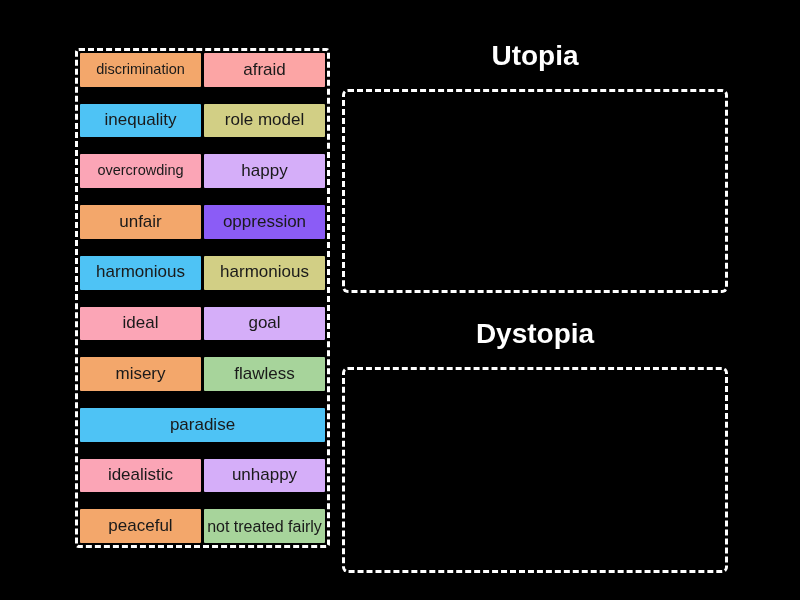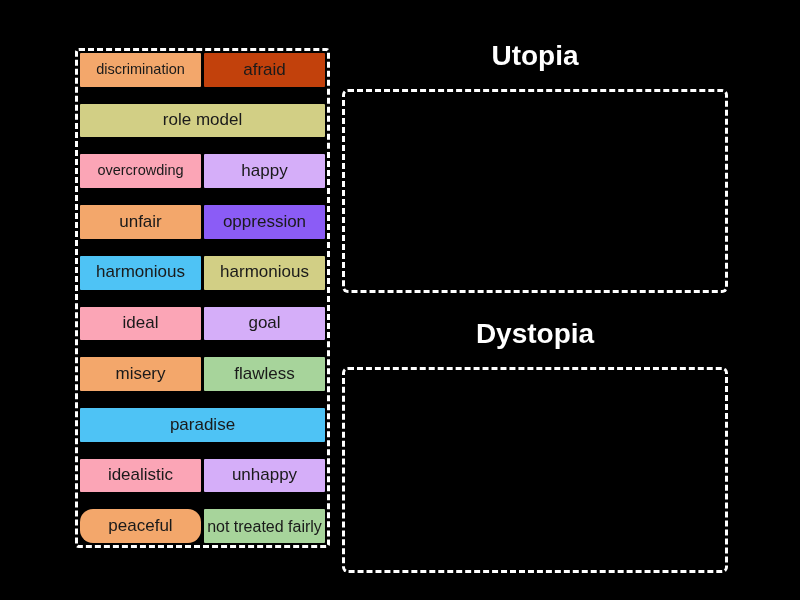--- a/index.html
+++ b/index.html
@@ -103,23 +103,24 @@
   }
 </style>
 </head>
 <body>
 
 <div id="stage">
 
   <div class="tile-bank" id="tile-bank">
       <div class="tile-row">
         <div class="tile small" style="background: rgb(243, 167, 107);">discrimination</div>
-        <div class="tile" style="background: #c2410c;">afraid</div>
+        <div class="tile" style="background: #fca5a5;">afraid</div>
       </div>
       <div class="tile-row">
+        <div class="tile" style="background: rgb(78, 195, 245);">inequality</div>
         <div class="tile" style="background: rgb(210, 207, 133);">role model</div>
       </div>
       <div class="tile-row">
         <div class="tile small" style="background: rgb(251, 165, 182); text-align: right;">overcrowding</div>
         <div class="tile" style="background: rgb(213, 174, 249);">happy</div>
       </div>
       <div class="tile-row">
         <div class="tile" style="background: rgb(243, 167, 107);">unfair</div>
         <div class="tile" style="background: #8b5cf6;">oppression</div>
       </div>
@@ -136,21 +137,21 @@
         <div class="tile" style="background: rgb(167, 212, 155);">flawless</div>
       </div>
       <div class="tile-row">
         <div class="tile" style="background: rgb(78, 195, 245);">paradise</div>
       </div>
       <div class="tile-row">
         <div class="tile" style="background: rgb(251, 165, 182);">idealistic</div>
         <div class="tile" style="background: rgb(213, 174, 249);">unhappy</div>
       </div>
       <div class="tile-row">
-        <div class="tile" style="background: rgb(243, 167, 107); border-radius: 13px;">peaceful</div>
+        <div class="tile" style="background: rgb(243, 167, 107);">peaceful</div>
         <div class="tile two-line" style="background: rgb(167, 212, 155);">not treated fairly</div>
       </div>
     </div>
 
   <div class="zone-title" id="utopia-title">Utopia</div>
 
   <div class="drop-zone" id="utopia-zone"></div>
 
   <div class="zone-title" id="dystopia-title">Dystopia</div>
 

